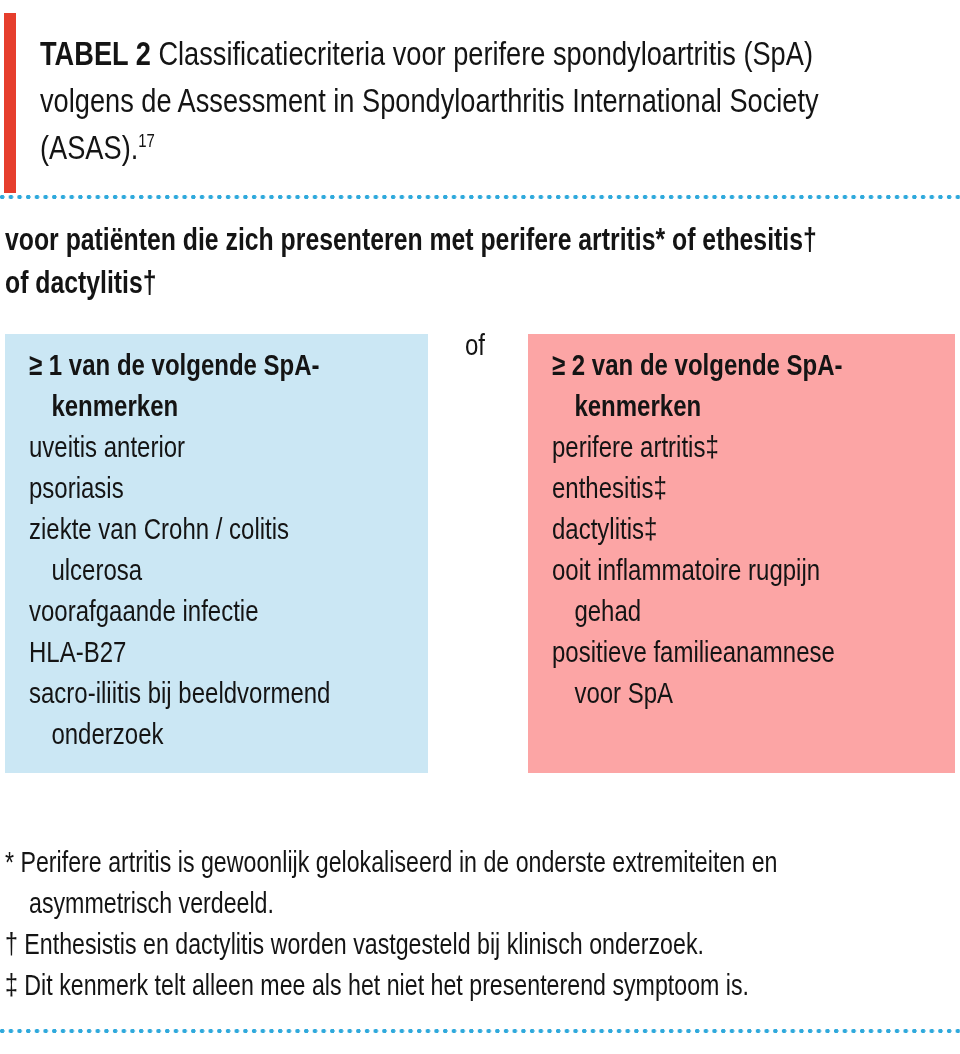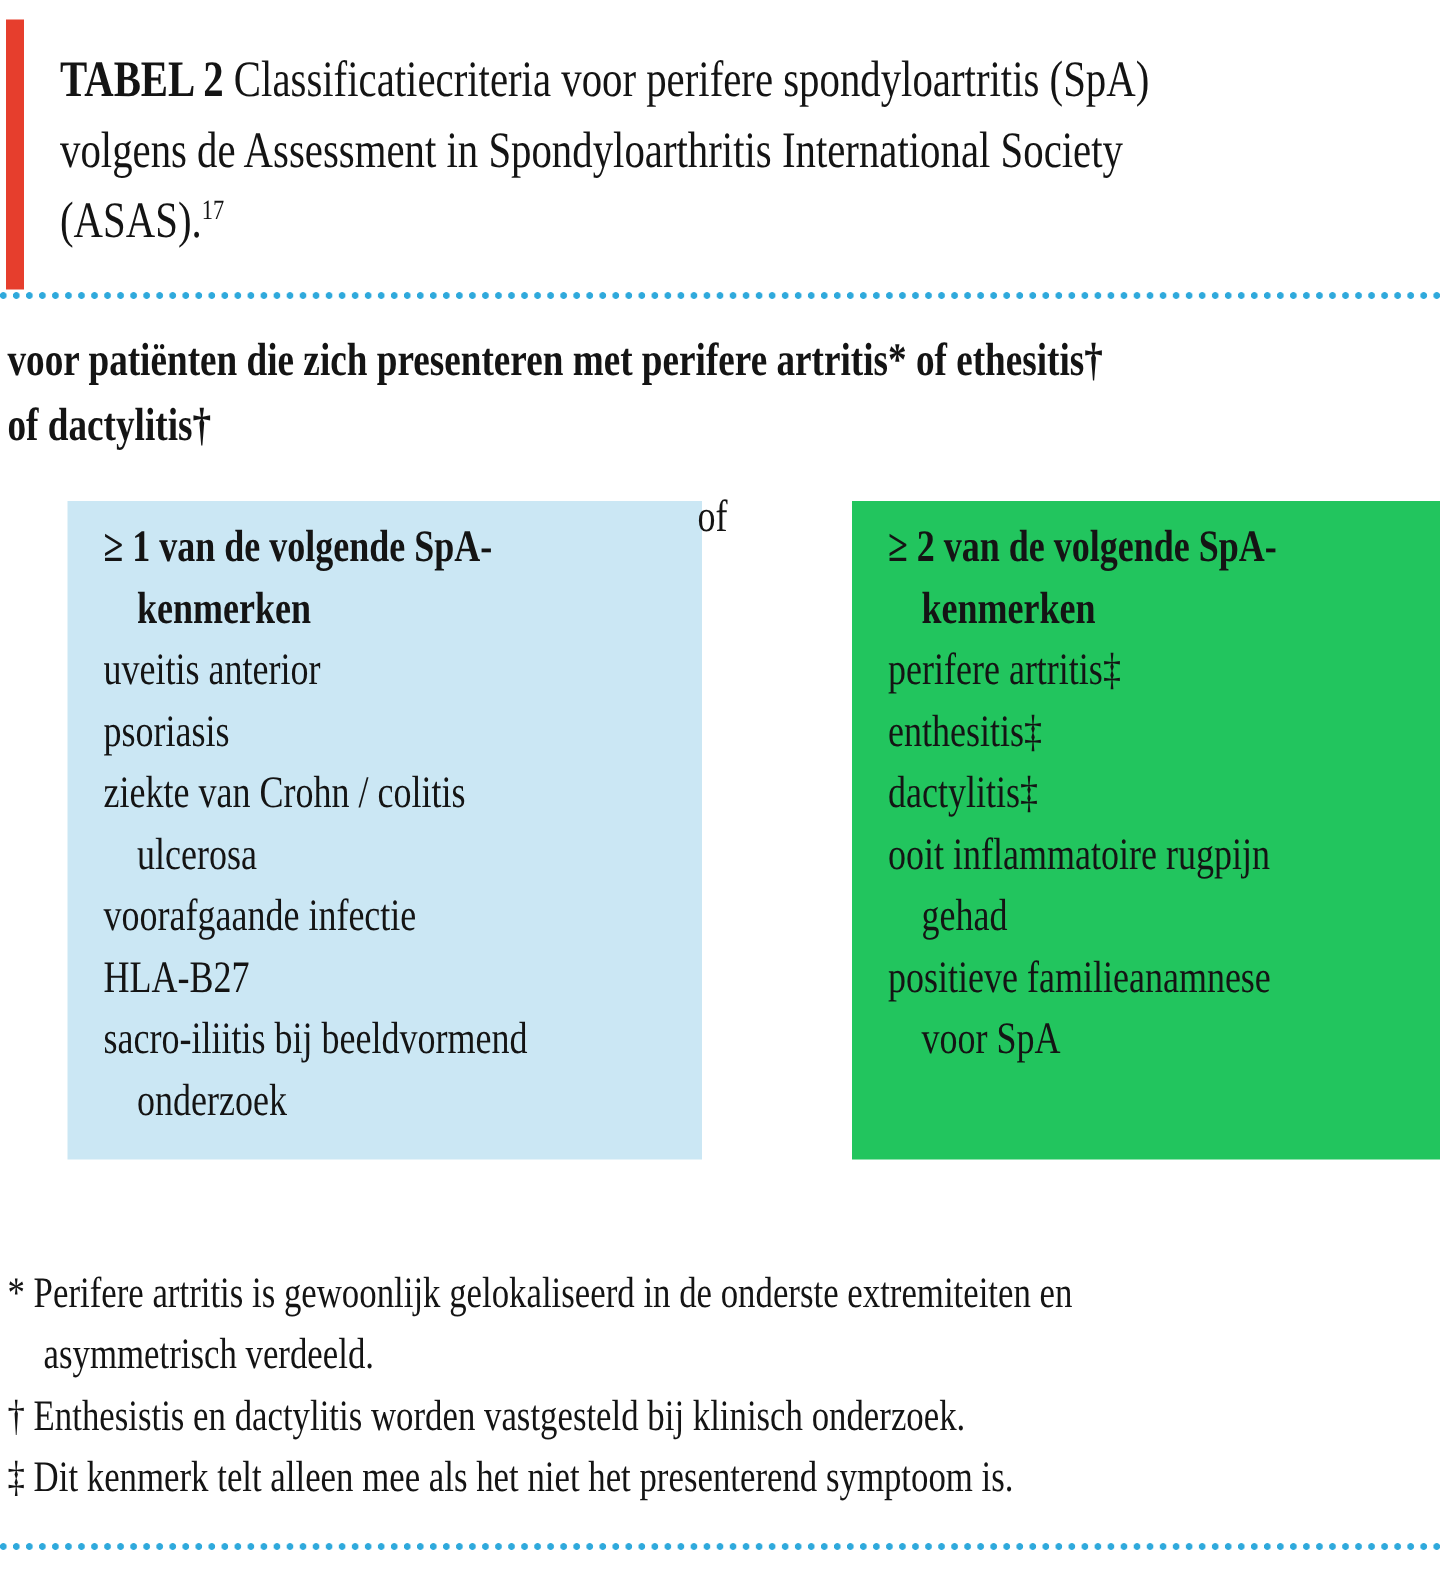--- a/index.html
+++ b/index.html
@@ -3,21 +3,21 @@
 <meta charset="utf-8">
 <style>
   html,body { margin:0; padding:0; }
   body {
     width:960px; height:1054px;
     background:#ffffff;
     font-family:"Liberation Sans", sans-serif;
     color:#141414;
     overflow:hidden;
   }
-  .page { position:relative; width:960px; height:766px;font-family:Liberation Serif, serif; }
+  .page { position:relative; width:960px; height:766px; }
 
   
   .cond { transform:scaleX(0.8); transform-origin:0 0; width:125%; }
 
   .accent-bar {
     position:absolute; left:4px; top:13px;
     width:12px; height:180px;
   }
 
   .title {
@@ -36,21 +36,21 @@
   .dots-bottom { top:1028px; }
 
   .intro {
     position:absolute; left:5px; top:218px;
     font-weight:700; font-size:31px; line-height:43px;
   }
 
   .box {
     position:absolute; top:334px; height:439px;
     box-sizing:border-box; padding:10px 8px 0 24px;
-    font-size:30px; line-height:41px;margin-left:40px;
+    font-size:30px; line-height:41px;
   }
   .box-left  { left:5px;   width:423px; }
   .box-right { left:528px; width:427px; }
   .box-header { font-weight:700; }
   .line { white-space:nowrap; }
   .box .cont { padding-left:28px; }
 
   .or-connector {
     position:absolute; left:465px; top:324px;
     font-size:30px; line-height:41px;
@@ -108,21 +108,21 @@
           <div>
             <div class="line">sacro-iliitis bij beeldvormend</div>
             <div class="line cont">onderzoek</div>
           </div>
         </div>
     </div>
   </div>
 
   <div class="or-connector"><span class="cond" style="display:inline-block">of</span></div>
 
-  <div class="box box-right" style="background: #22c55e;">
+  <div class="box box-right" style="background: #fca5a5;">
     <div class="cond">
       <div class="box-header">
           <div class="line">≥ 2 van de volgende SpA-</div>
           <div class="line cont">kenmerken</div>
         </div>
       <div>
           <div>
             <div class="line">perifere artritis‡</div>
           </div>
           <div>

